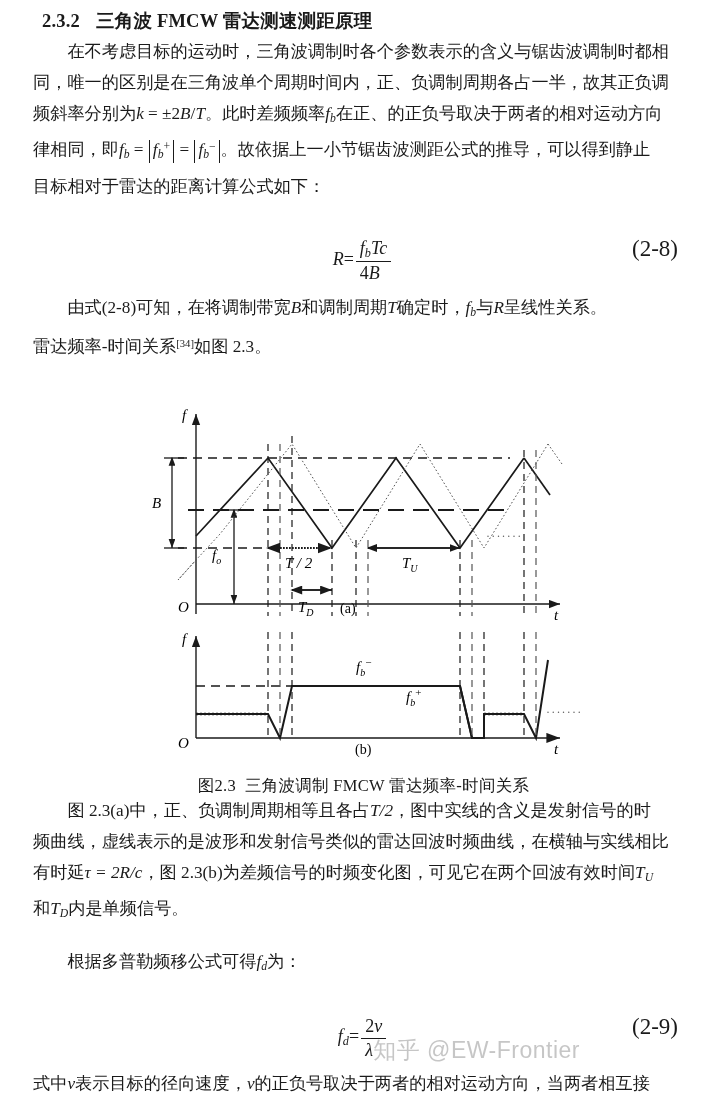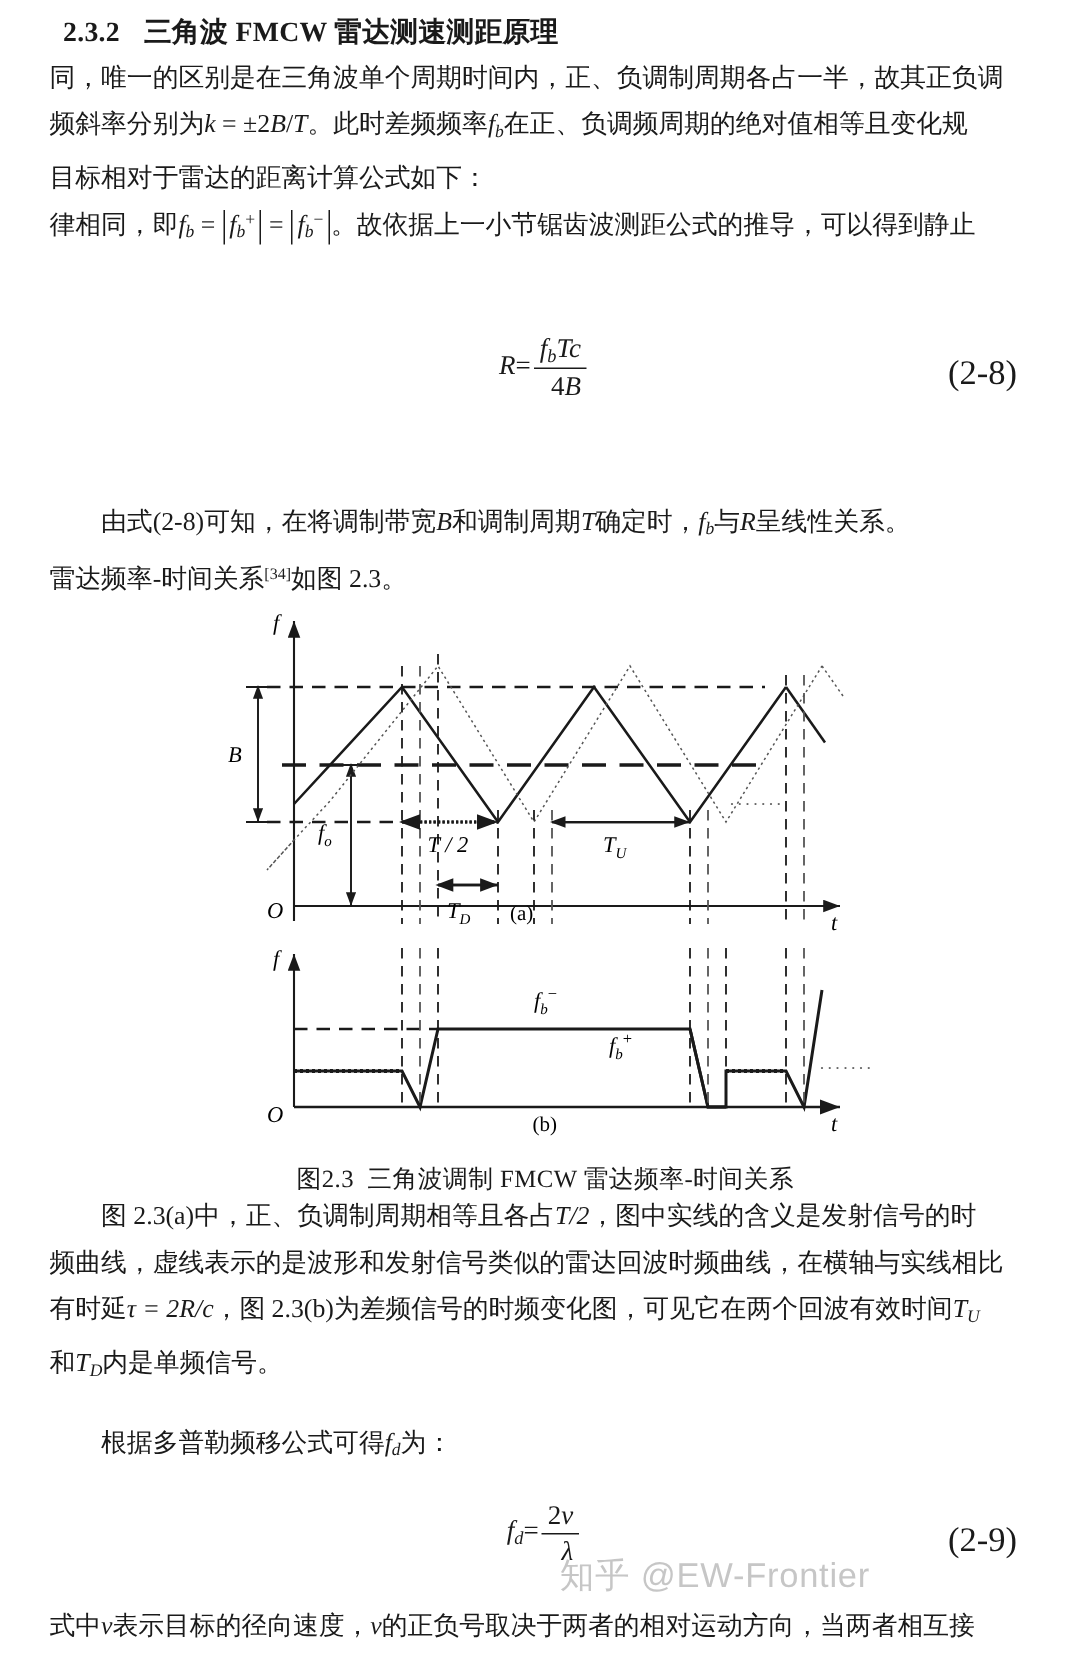--- a/index.html
+++ b/index.html
@@ -65,22 +65,22 @@
     border-left: 1px solid #1a1a1a;
     border-right: 1px solid #1a1a1a;
     padding: 0 3px;
     margin: 0 1px;
     display: inline-block;
     line-height: 1.22;
   }
   .frac {
     display: inline-block;
     vertical-align: middle;
-    text-align: right;
-    margin: 0 2px;
+    text-align: left;
+    margin: 16px 2px;
     line-height: 1.15;
   }
   .frac .nume { display: block; border-bottom: 1.2px solid #1a1a1a; padding: 0 4px 1px; }
   .frac .deno { display: block; padding: 1px 4px 0; }
 
   
   .eq-block {
     position: absolute;
     left: 33px;
     width: 660px;
@@ -135,39 +135,40 @@
 </head>
 <body>
 
 <div class="page">
 
   <div class="sec-heading">
     <span class="num">2.3.2</span><span>三角波 FMCW 雷达测速测距原理</span>
   </div>
 
   <div class="para" style="top:36px;">
+    <div style="text-indent:2em;"><span>在不考虑目标的运动时，三角波调制时各个参数表示的含义与锯齿波调制时都相</span></div>
     <div><span>同，唯一的区别是在三角波单个周期时间内，正、负调制周期各占一半，故其正负调</span></div>
     <div>
-      <span>频斜率分别为</span><span class="mi">k</span><span class="mo">&nbsp;=&nbsp;</span><span class="mn">±2</span><span class="mi">B</span><span class="mo">/</span><span class="mi">T</span><span>。此时差频频率</span><span class="mi">f<span class="sub">b</span></span><span>在正、负调频周期的绝对值相等且变化规</span>
+      <span>频斜率分别为</span><span class="mi">k</span><span class="mo">&nbsp;=&nbsp;</span><span class="mn">±2</span><span class="mi">B</span><span class="mo">/</span><span class="mi">T</span><span>。此时差频频率</span><span class="mi">f<span class="sub">b</span></span><span>在正、的正负号取决于两者的相对运动方向</span>
+    </div>
+    <div>
+      <span>律相同，即</span><span class="mi">f<span class="sub">b</span></span><span class="mo">&nbsp;=&nbsp;</span><span class="abs"><span class="mi">f<span class="sub">b</span><span class="sup">+</span></span></span><span class="mo">&nbsp;=&nbsp;</span><span class="abs"><span class="mi">f<span class="sub">b</span><span class="sup">−</span></span></span><span>。故依据上一小节锯齿波测距公式的推导，可以得到静止</span>
     </div>
     <div><span>目标相对于雷达的距离计算公式如下：</span></div>
-    <div>
-      <span>律相同，即</span><span class="mi">f<span class="sub">b</span></span><span class="mo">&nbsp;=&nbsp;</span><span class="abs"><span class="mi">f<span class="sub">b</span><span class="sup">+</span></span></span><span class="mo">&nbsp;=&nbsp;</span><span class="abs"><span class="mi">f<span class="sub">b</span><span class="sup">−</span></span></span><span>。故依据上一小节锯齿波测距公式的推导，可以得到静止</span>
-    </div>
   </div>
 
   <div class="eq-block" style="top:222px;">
     <div class="eq-body">
       <span class="mi">R</span><span class="mo">=</span><span class="frac"><span class="nume mi"><span class="mi">f<span class="sub">b</span></span><span class="mi">Tc</span></span><span class="deno"><span class="mn">4</span><span class="mi">B</span></span></span>
     </div>
     <div class="eq-num">(2-8)</div>
   </div>
 
   <div class="para" style="top:292px;">
-    <div style="text-indent:2em;margin-top:40px;">
+    <div style="text-indent:2em;">
       <span>由式(2-8)可知，在将调制带宽</span><span class="mi">B</span><span>和调制周期</span><span class="mi">T</span><span>确定时，</span><span class="mi">f<span class="sub">b</span></span><span>与</span><span class="mi">R</span><span>呈线性关系。</span>
     </div>
     <div>
       <span>雷达频率-时间关系</span><span class="supref">[34]</span><span>如图 2.3。</span>
     </div>
   </div>
 
   <div class="figure">
     <svg width="430" height="360" viewBox="0 0 430 360">
       <defs>

